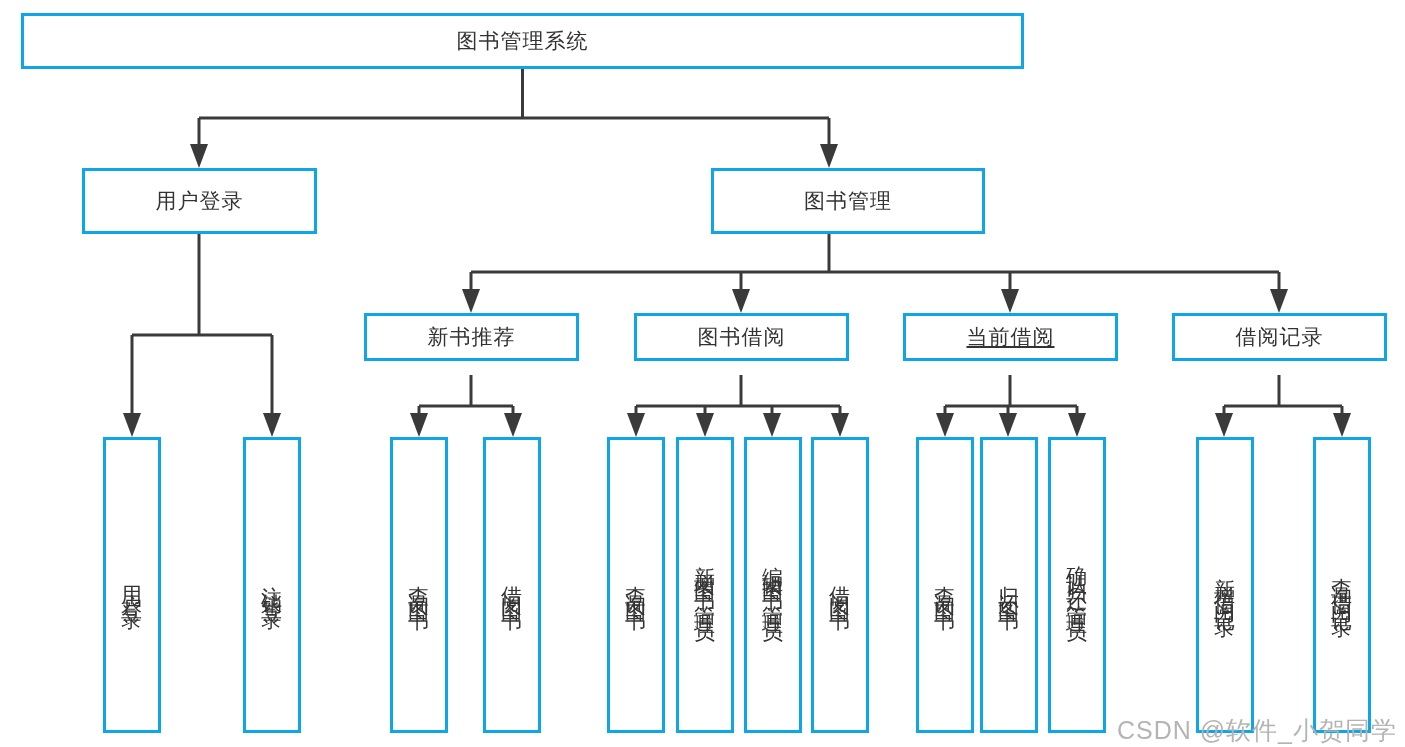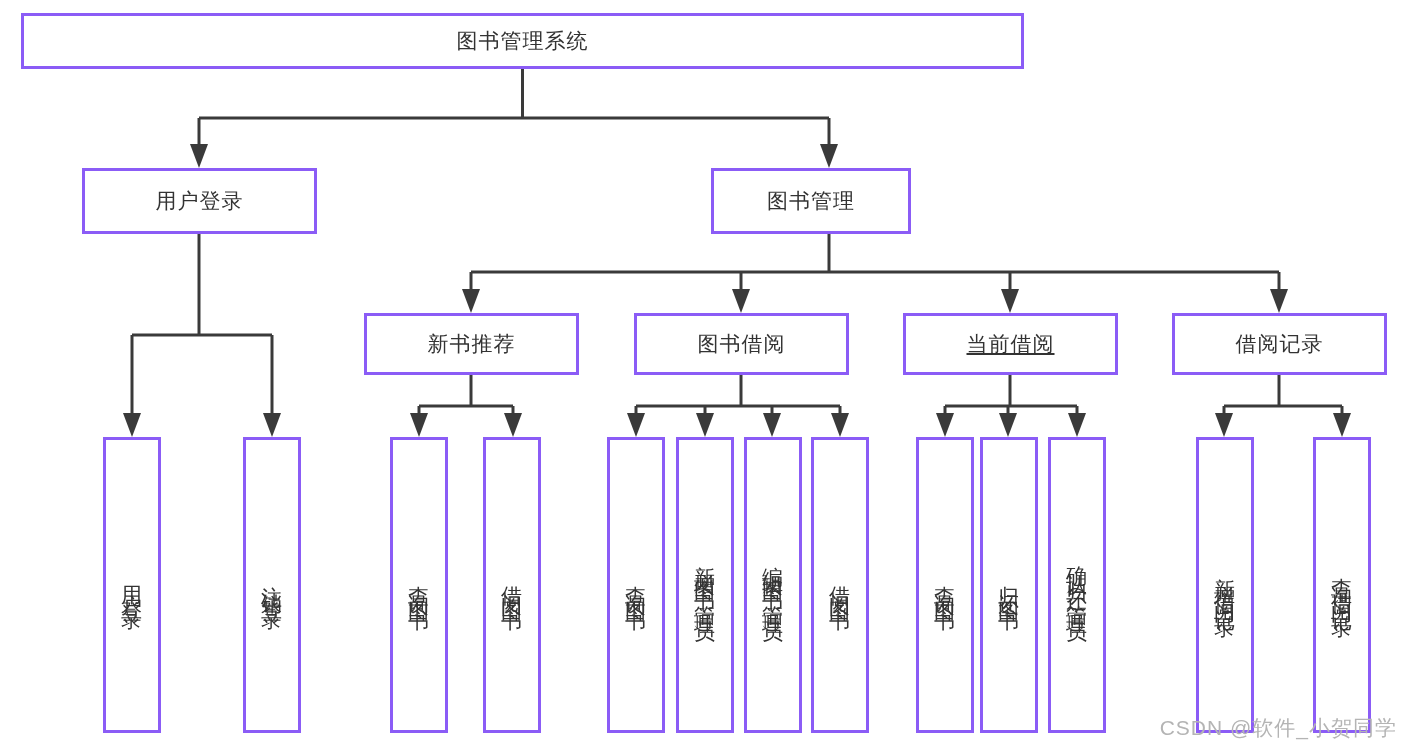--- a/index.html
+++ b/index.html
@@ -19,34 +19,34 @@
     position: absolute;
     left: 0;
     top: 0;
     width: 1405px;
     height: 747px;
     pointer-events: none;
   }
   .box {
     position: absolute;
     box-sizing: border-box;
-    border: 3px solid #8b5cf6;
+    border: 3px solid #0ea5e9;
     background: #ffffff;
     display: flex;
     align-items: center;
     justify-content: center;
     color: #333333;
     font-size: 21px;
     letter-spacing: 1px;
     text-align: center;
   }
   .box.root   { left: 21px;   top: 13px;  width: 1003px; height: 56px; }
   .box.l2a    { left: 82px;   top: 168px; width: 235px;  height: 66px; }
-  .box.l2b    { left: 711px;  top: 168px; width: 200px;  height: 66px; font-family: Liberation Mono, monospace; }
-  .box.l3     { top: 313px; width: 215px; height: 62px; }
+  .box.l2b    { left: 711px;  top: 168px; width: 274px;  height: 66px; font-family: Liberation Mono, monospace; }
+  .box.l3     { top: 313px; width: 215px; height: 48px; }
   .box.l3a    { left: 364px; }
   .box.l3b    { left: 634px; text-align: right; }
   .box.l3c    { left: 903px; text-decoration: underline; }
   .box.l3d    { left: 1172px; }
   .box.leaf   { top: 437px; height: 296px; width: 58px; padding: 4px 0; }
   .leaf .vtext {
     writing-mode: vertical-rl;
     letter-spacing: 8px;
     font-size: 21px;
     color: #333333;
@@ -63,21 +63,21 @@
   .lf8  { left: 811px; }
   .lf9  { left: 916px; }
   .lf10 { left: 980px; width: 57px; }
   .lf11 { left: 1048px; }
   .lf12 { left: 1196px; width: 57px; }
   .lf13 { left: 1313px; }
   .watermark {
     position: absolute;
     right: 8px;
     top: 714px;
-    font-size: 21px;
+    font-size: 25px;
     color: #b4b4b4;
     letter-spacing: 1px;
     white-space: nowrap;
   }
 </style>
 </head>
 <body>
 
 <div class="canvas">
 

